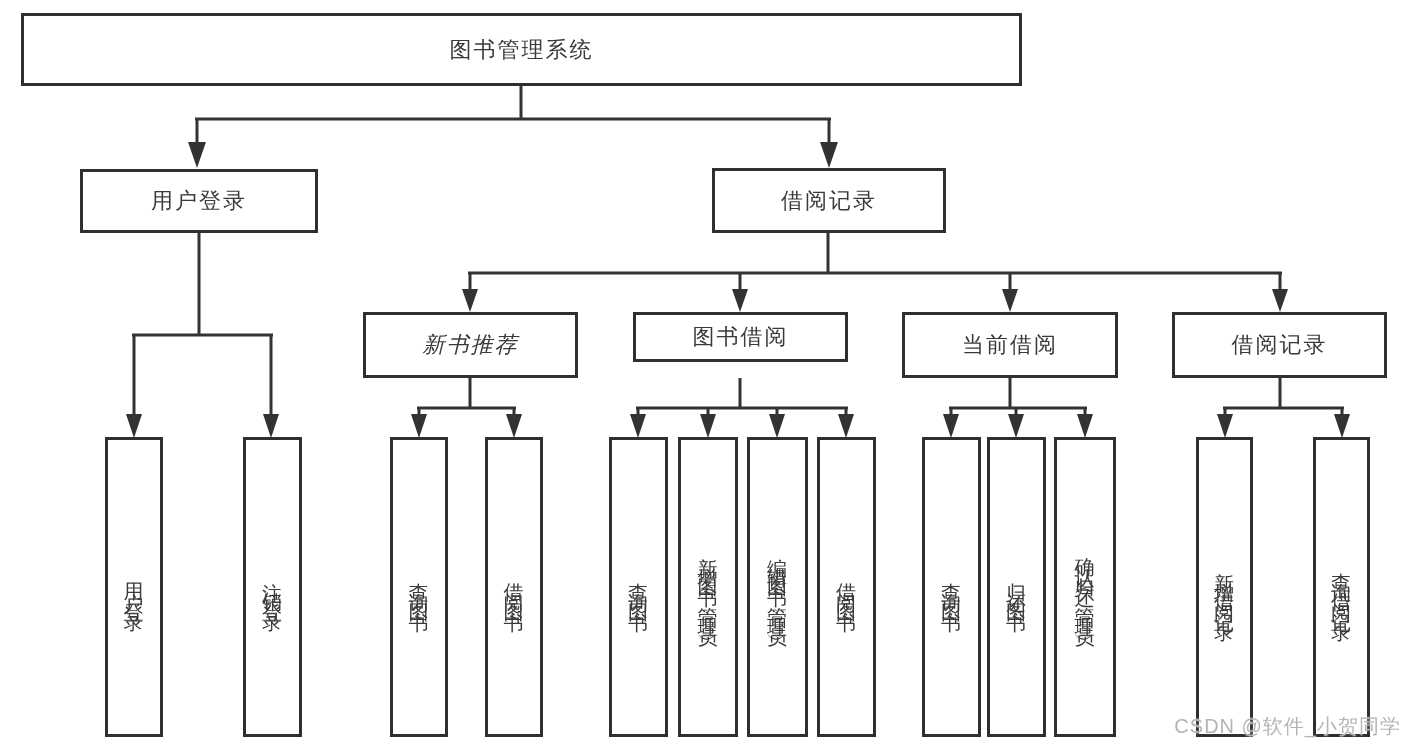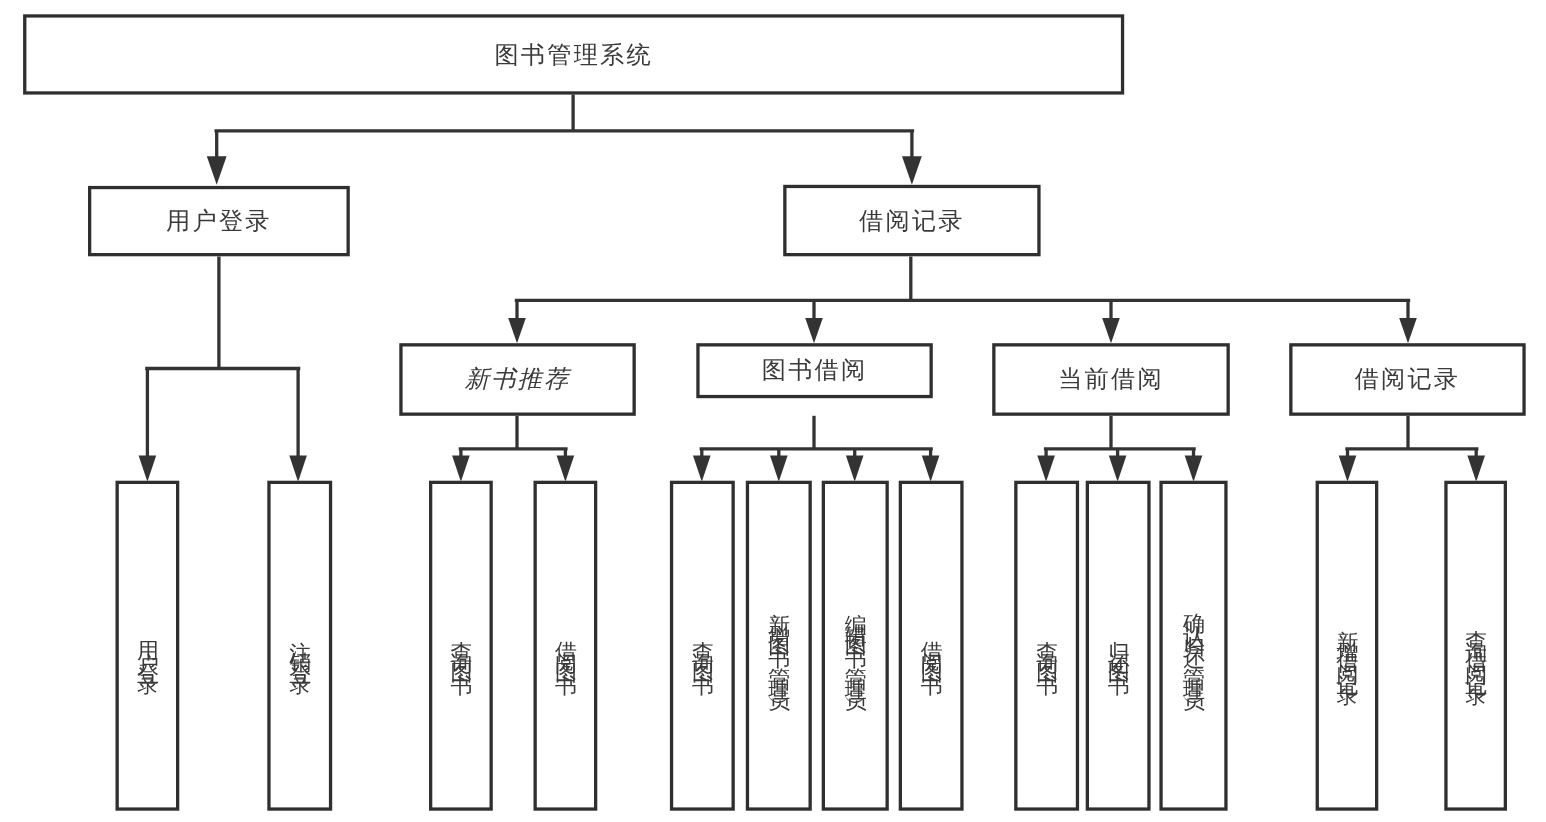--- a/index.html
+++ b/index.html
@@ -176,14 +176,15 @@
   <div class="node leaf" style="left:1054px;top:437px;width:62px;height:300px;">
     <span class="vtext">确认归还（管理员）</span>
   </div>
   <div class="node leaf" style="left:1196px;top:437px;width:57px;height:300px;">
     <span class="vtext">新增借阅记录</span>
   </div>
   <div class="node leaf" style="left:1313px;top:437px;width:57px;height:300px;">
     <span class="vtext">查询借阅记录</span>
   </div>
 
+  <div class="watermark">CSDN @软件_小贺同学</div>
 
 </div>
 
 </body></html>

